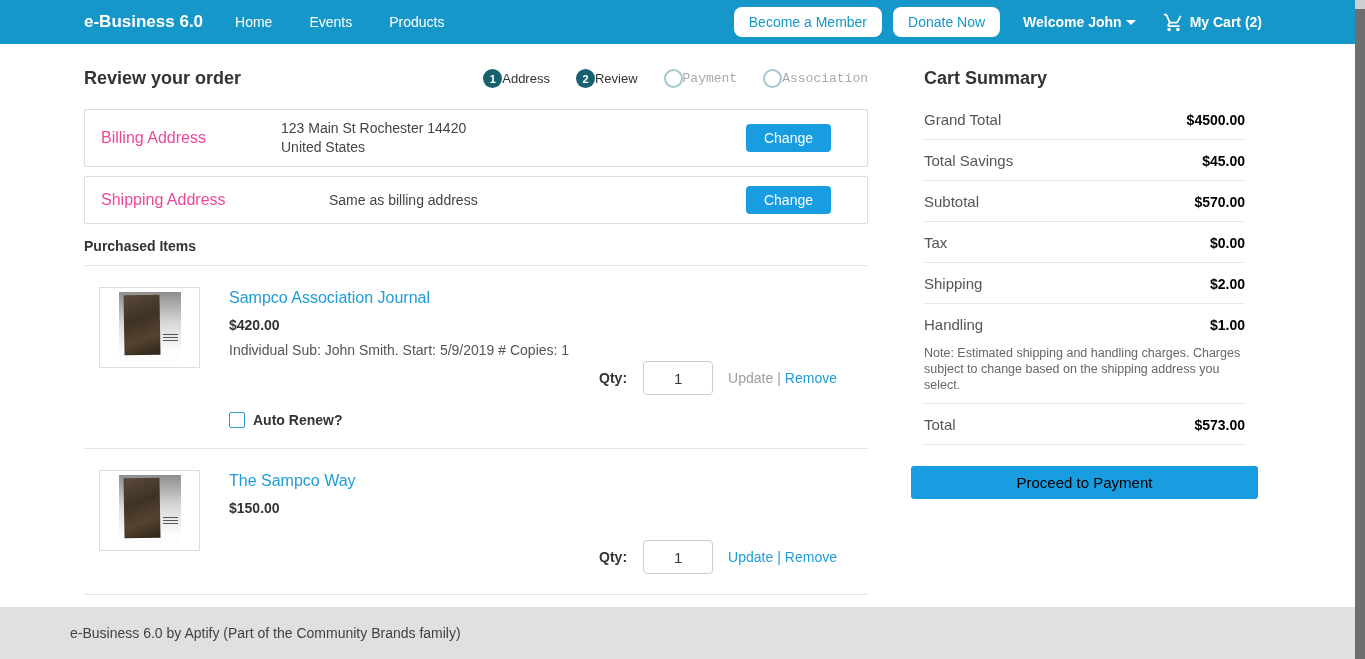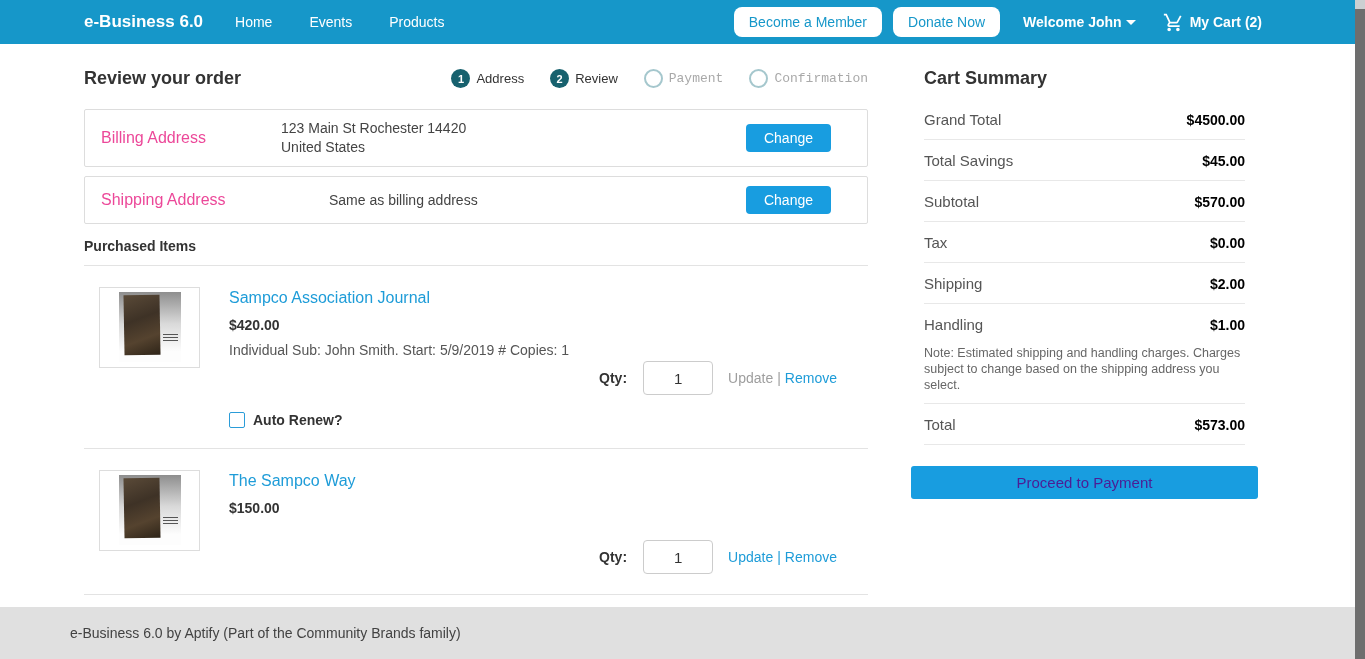--- a/index.html
+++ b/index.html
@@ -39,21 +39,21 @@
   .title-row { display:flex; align-items:center; justify-content:space-between; margin-bottom:20px; }
   .page-title { font-size:18px; font-weight:bold; color:#333; margin:0; }
   .stepper { display:flex; align-items:center; }
   .step { display:flex; align-items:center; margin-left:26px; }
   .step-dot {
     width:19px; height:19px; border-radius:50%;
     background:#17616e; color:#fff; font-size:11px; font-weight:bold;
     display:flex; align-items:center; justify-content:center;
   }
   .step.pending .step-dot { background:#fff; border:2px solid #a5c7cd; }
-  .step-label { margin-left:6px; font-size:13px; color:#333; }
+  .step-label { font-size:13px; color:#333; }
   .step.pending .step-label { color:#a9a9a9;font-family:Liberation Mono, monospace; }
 
   
   .addr-box {
     border:1px solid #ddd; border-radius:2px;
     display:flex; align-items:center;
     padding:9px 16px; margin-bottom:9px; min-height:55px;
   }
   .addr-box.single { min-height:44px;gap:48px; }
   .addr-label { width:180px; font-size:16px; color:#ec4899; }
@@ -110,21 +110,21 @@
   
   .summary-heading { font-size:18px; font-weight:bold; color:#333; margin:0 0 10px 13px; }
   .summary-rows { padding:0 13px; }
   .srow { display:flex; justify-content:space-between; align-items:center; padding:12px 0 11px; border-bottom:1px solid #e8e8e8; }
   .srow.no-border { border-bottom:none; }
   .srow-label { font-size:15px; color:#555; }
   .srow-value { font-size:14px; font-weight:bold; color:#000000; }
   .snote { font-size:12.5px; color:#666; line-height:16px; padding:1px 0 10px; border-bottom:1px solid #e8e8e8; }
   .btn-proceed {
     display:block; width:100%; margin-top:21px;
-    background:#189de0; color:#4c1d95; border:none; border-radius:3px;
+    background:#189de0; color:#000000; border:none; border-radius:3px;
     font-size:15px; font-family:inherit; padding:8px 0; cursor:pointer;
   }
 
   
   .footer {
     position:absolute; left:0; bottom:0; width:1355px; height:52px;
     background:#e0e0e0; display:flex; align-items:center;
     padding-left:70px; font-size:14px; color:#424242;
   }
   .scrollbar { position:absolute; top:0; right:0; width:10px; height:659px; background:#ccd0d2; }
@@ -170,21 +170,21 @@
         <div class="step active">
           <span class="step-dot">2</span>
           <span class="step-label">Review</span>
         </div>
         <div class="step pending">
           <span class="step-dot"></span>
           <span class="step-label">Payment</span>
         </div>
         <div class="step pending">
           <span class="step-dot"></span>
-          <span class="step-label">Confirmation</span>
+          <span class="step-label">Association</span>
         </div>
       </div>
     </div>
 
     <div class="addr-box">
       <div class="addr-label">Billing Address</div>
       <div class="addr-content">
         <div>123 Main St Rochester 14420</div>
         <div>United States</div>
       </div>

